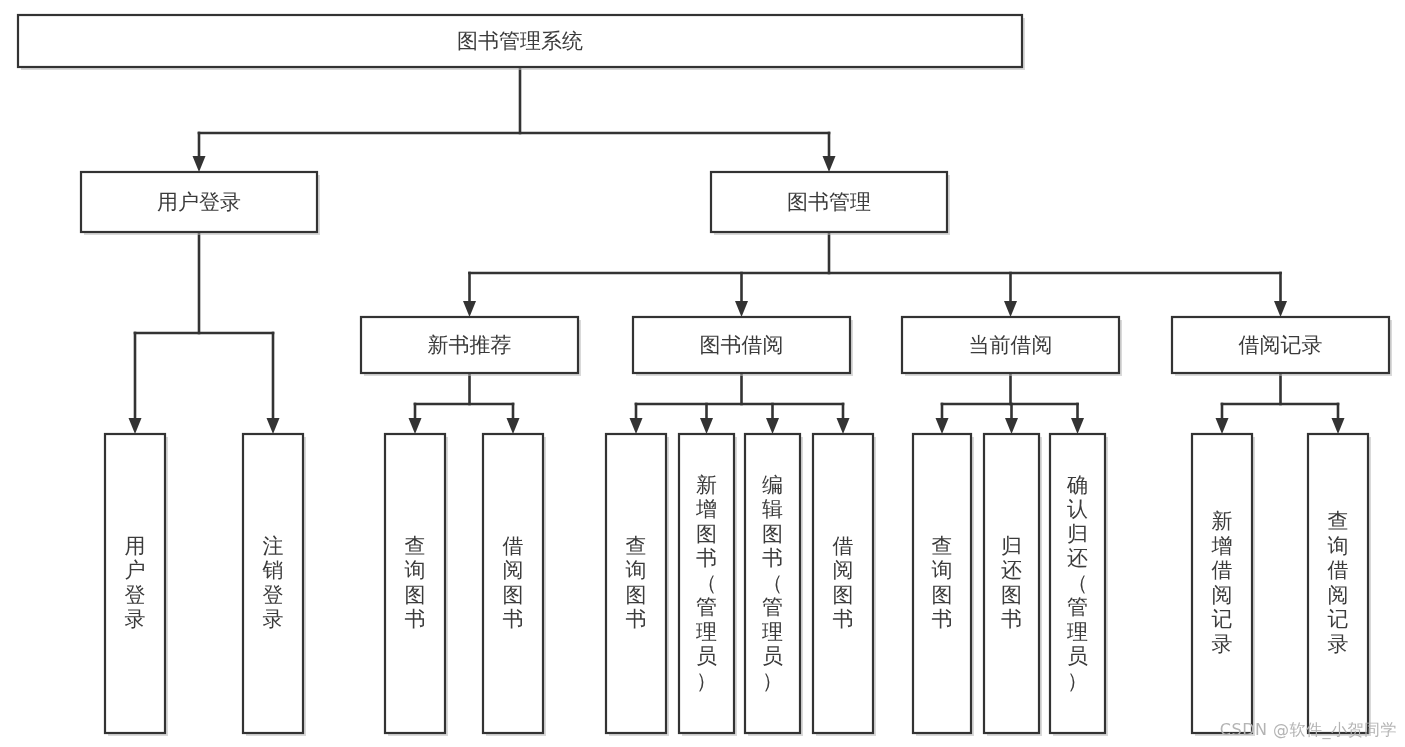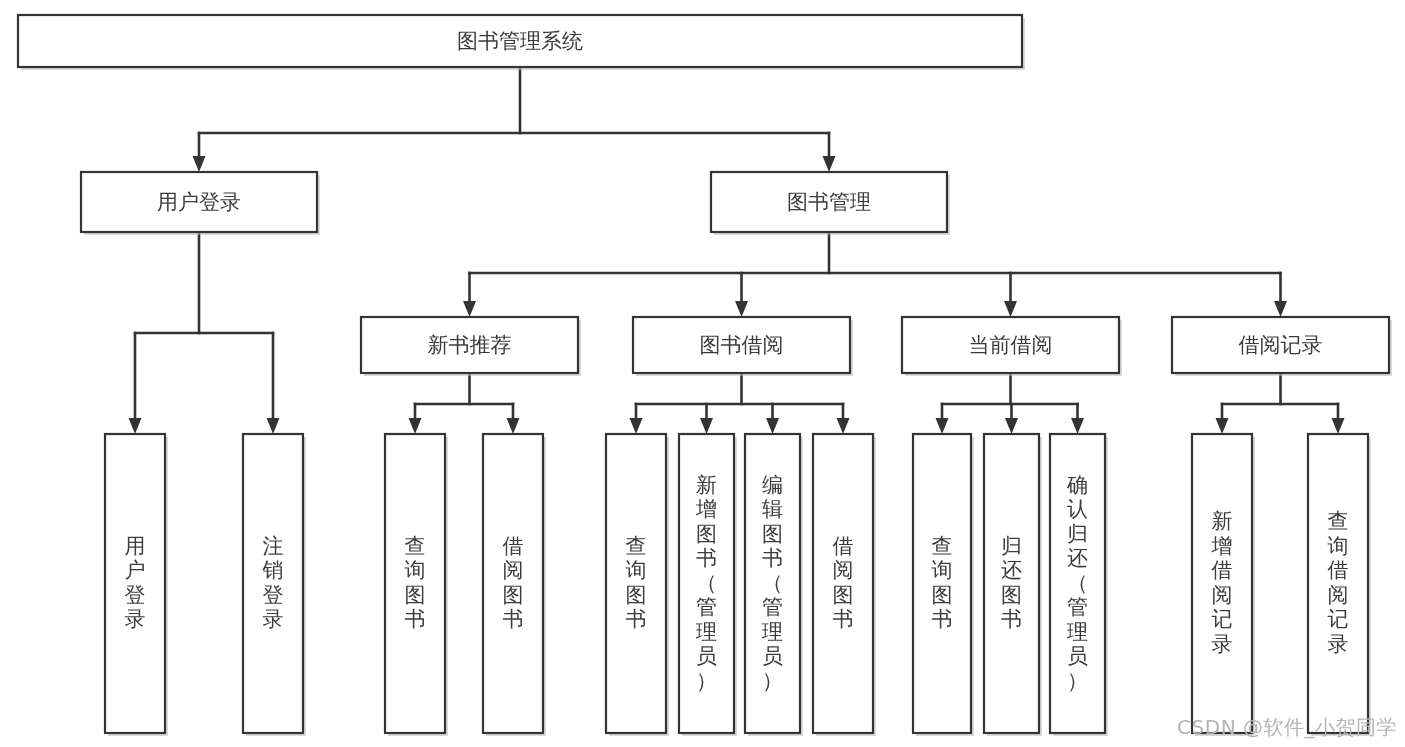--- a/index.html
+++ b/index.html
@@ -56,21 +56,21 @@
     font-size: 21px;
   }
   .node-label.vertical {
     font-size: 21px;
   }
   .watermark {
     position: absolute;
     right: 8px;
     bottom: 6px;
     color: #b4b4b4;
-    font-size: 20px;
+    font-size: 16px;
     font-family: "DejaVu Sans", "Liberation Sans", sans-serif;
     white-space: nowrap;
     letter-spacing: 0.5px;
     pointer-events: none;
   }
 </style>
 </head>
 <body>
 
 <div id="diagram-root">

